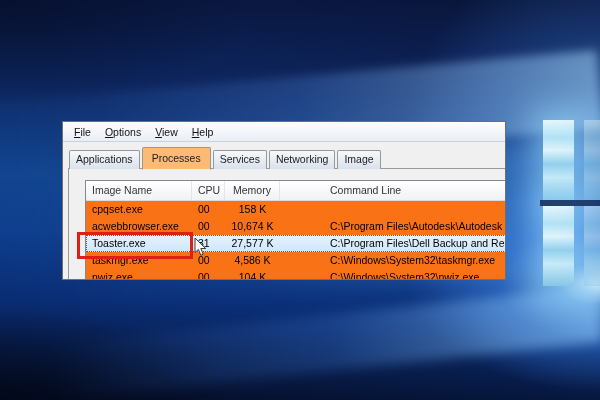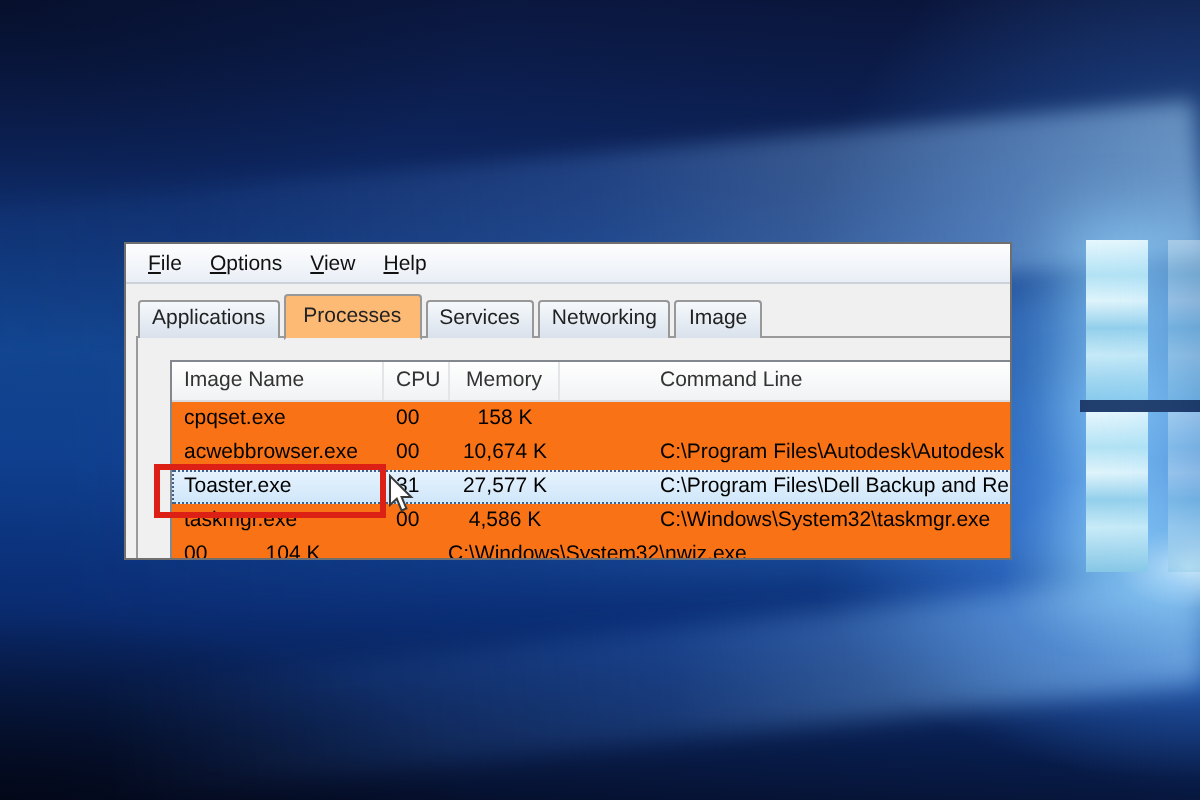--- a/index.html
+++ b/index.html
@@ -143,20 +143,21 @@
       </div>
 
       <div class="lv-row">
         <div class="cell c-name">taskmgr.exe</div>
         <div class="cell c-cpu">00</div>
         <div class="cell c-mem">4,586 K</div>
         <div class="cell c-cmd">C:\Windows\System32\taskmgr.exe</div>
       </div>
 
       <div class="lv-row">
+        <div class="cell c-name">nwiz.exe</div>
         <div class="cell c-cpu">00</div>
         <div class="cell c-mem">104 K</div>
         <div class="cell c-cmd">C:\Windows\System32\nwiz.exe</div>
       </div>
 
       <div class="scrollbar">
         <div class="sb-btn">
           <span class="arrow-up-glyph"></span>
         </div>
         <div class="sb-thumb">

